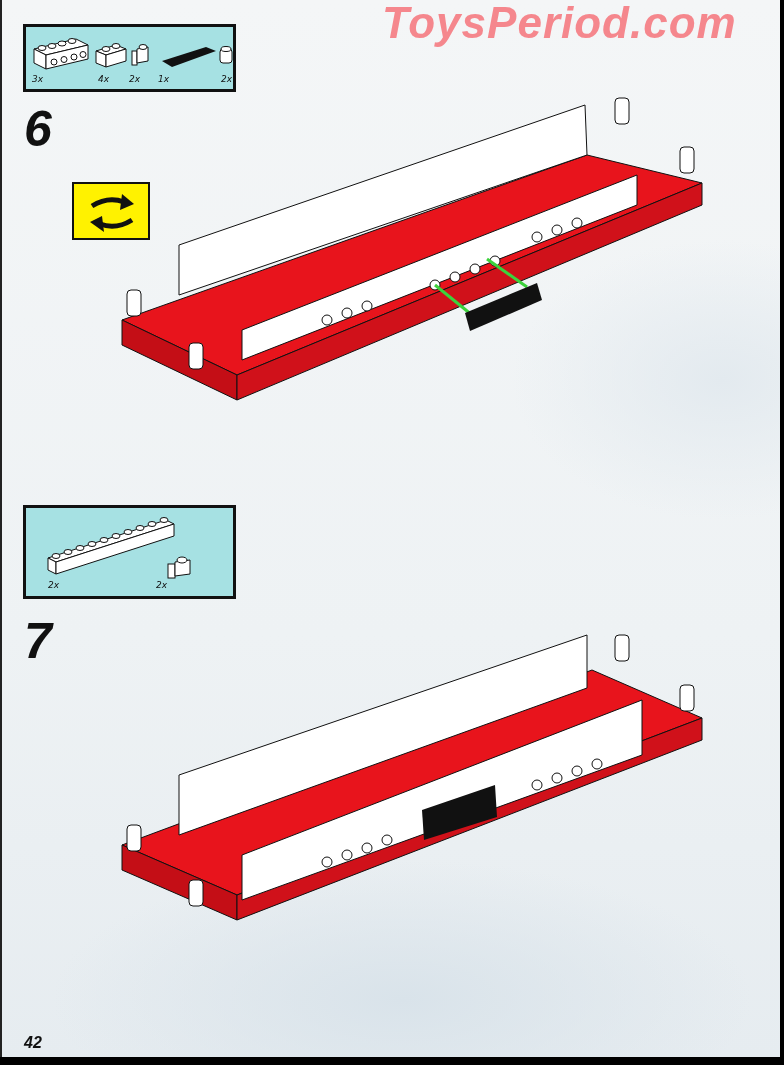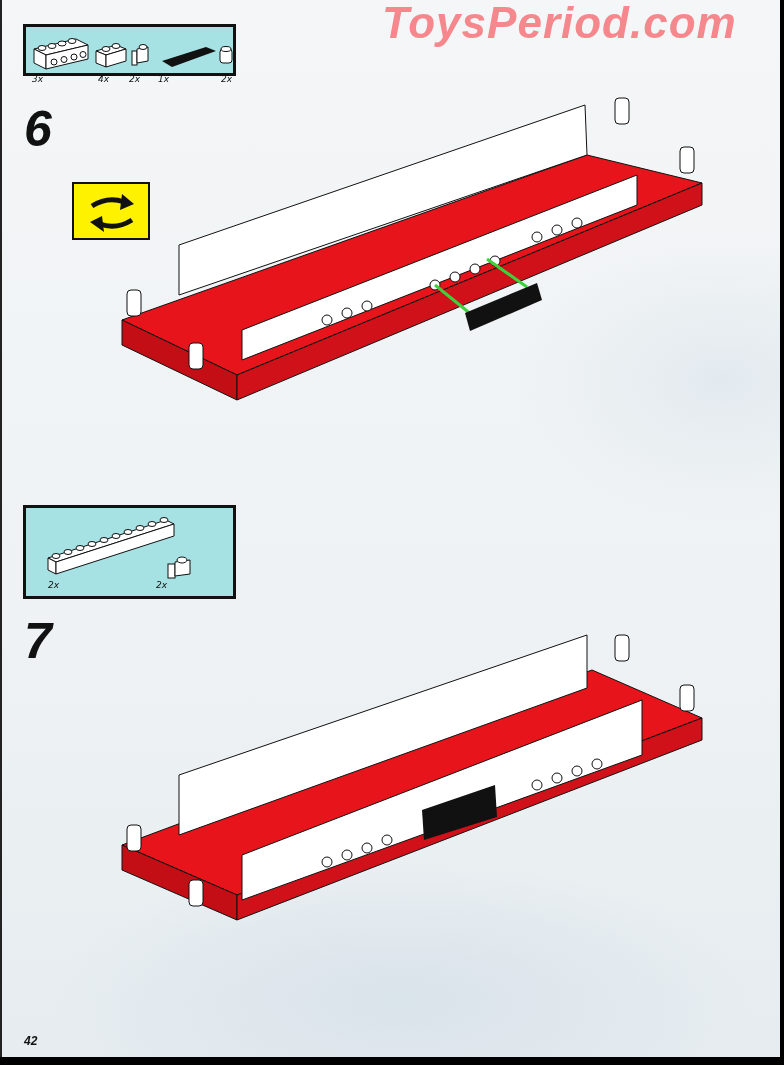--- a/index.html
+++ b/index.html
@@ -6,31 +6,31 @@
   body { width:784px; height:1065px; overflow:hidden; background:#000; font-family:"Liberation Sans", sans-serif; }
   .page { position:absolute; left:0; top:0; width:778px; height:1057px; border-left:2px solid #222;
     background: radial-gradient(ellipse 500px 200px at 400px 1000px, #d9e3ea 0%, rgba(217,227,234,0) 70%),
                 radial-gradient(ellipse 300px 200px at 720px 380px, #e3eaef 0%, rgba(227,234,239,0) 70%),
                 linear-gradient(180deg,#f4f6f7 0%, #eef2f4 60%, #e6ecf0 100%); font-style: italic; }
   .watermark { position:absolute; left:380px; top:-2px; font-weight:bold; font-size:44px; color:#f5878d; letter-spacing:1px; }
   .callout { position:absolute; background:#a6e1e3; border:3px solid #111; box-sizing:border-box; }
   .qty { position:absolute; font-size:9px; color:#111; font-family:"DejaVu Sans", sans-serif; }
   .step-num { position:absolute; font-weight:bold; font-size:50px; color:#111; line-height:1; }
   .rotate { position:absolute; left:70px; top:182px; width:78px; height:58px; background:#fff200; border:2px solid #111; box-sizing:border-box; }
-  .pagenum { position:absolute; left:22px; top:1034px; font-size:12px; font-weight:bold; color:#111;text-align:right; }
+  .pagenum { position:absolute; left:22px; top:1034px; font-size:16px; font-weight:bold; color:#111;text-align:right; }
   svg { position:absolute; }
 </style>
 </head>
 <body>
 
 <div class="page">
 
   <div class="watermark">ToysPeriod.com</div>
 
-  <div class="callout" style="left:21px;top:24px;width:213px;height:52px;">
+  <div class="callout" style="left:21px;top:24px;width:213px;height:68px;">
     <svg style="left:6px;top:8px" width="58" height="36" viewBox="0 0 58 36">
       <polygon points="2,14 44,4 56,10 14,20" fill="#fff" stroke="#111"></polygon>
       <polygon points="2,14 14,20 14,34 2,28" fill="#fff" stroke="#111"></polygon>
       <polygon points="14,20 56,10 56,24 14,34" fill="#fff" stroke="#111"></polygon>
       <g fill="#fff" stroke="#111">
           <ellipse cx="10" cy="13" rx="4" ry="2.5"></ellipse>
           <ellipse cx="20" cy="11" rx="4" ry="2.5"></ellipse>
           <ellipse cx="30" cy="8.5" rx="4" ry="2.5"></ellipse>
           <ellipse cx="40" cy="6" rx="4" ry="2.5"></ellipse>
       <circle cx="22" cy="27" r="3"></circle>

